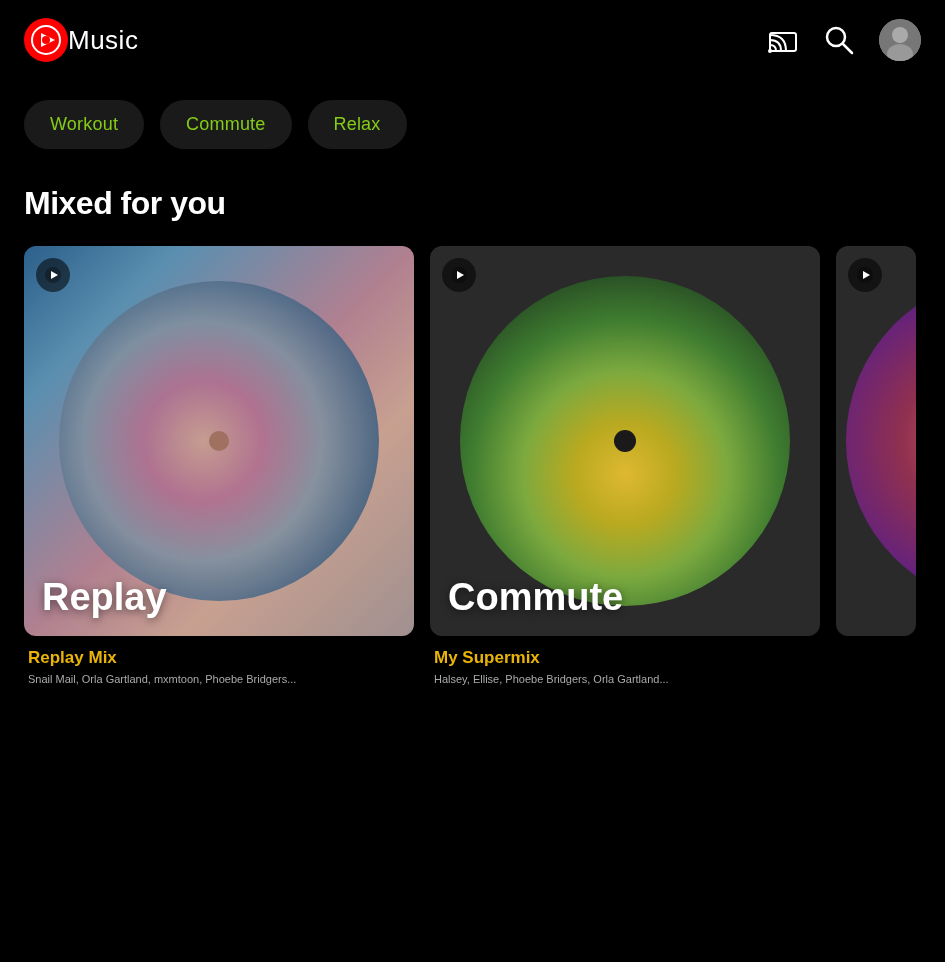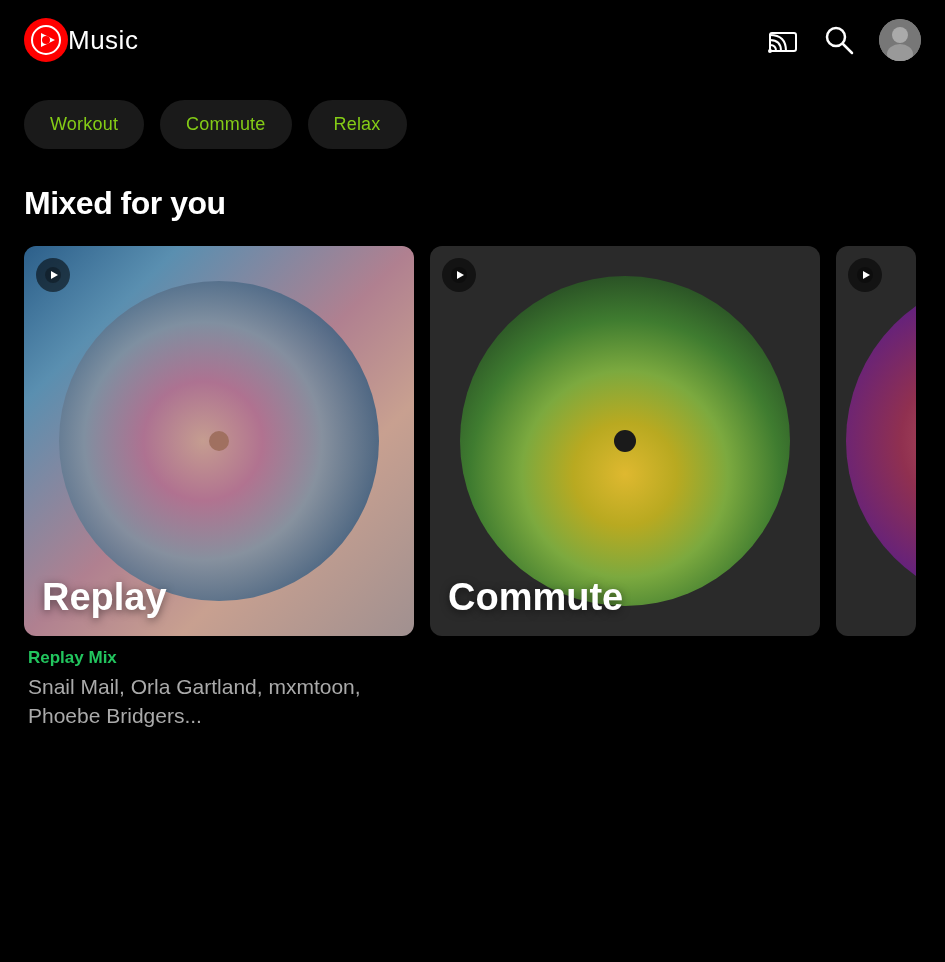--- a/index.html
+++ b/index.html
@@ -265,26 +265,26 @@
       text-shadow: 0 2px 8px rgba(0,0,0,0.5);
     }
 
     .card-info {
       padding: 0 4px;
     }
 
     .card-name {
       font-size: 17px;
       font-weight: 700;
-      color: #22c55e;
+      color: #eab308;
       margin-bottom: 4px;
     }
 
     .card-sub {
-      font-size: 21px;
+      font-size: 11px;
       color: #aaa;
       line-height: 1.4;
     }
   </style>
 </head>
 <body>
 
 <header class="header">
   <div class="header-left">
 
@@ -369,20 +369,24 @@
         <div class="play-icon-overlay">
           <svg viewBox="0 0 16 16" xmlns="http://www.w3.org/2000/svg">
             <circle cx="8" cy="8" r="8" fill="rgba(0,0,0,0.3)"></circle>
             <polygon points="6,4 13,8 6,12" fill="#fff"></polygon>
           </svg>
         </div>
         <div class="card-label-overlay">
           <div class="label-text">Commute</div>
         </div>
       </div>
+      <div class="card-info">
+        <div class="card-name">My Supermix</div>
+        <div class="card-sub">Halsey, Ellise, Phoebe Bridgers, Orla Gartland...</div>
+      </div>
     </div>
 
     <div class="card card-partial">
       <div class="card-thumbnail">
         <div class="disc-third"></div>
         <div class="play-icon-overlay">
           <svg viewBox="0 0 16 16" xmlns="http://www.w3.org/2000/svg">
             <circle cx="8" cy="8" r="8" fill="rgba(0,0,0,0.3)"></circle>
             <polygon points="6,4 13,8 6,12" fill="#fff"></polygon>
           </svg>

